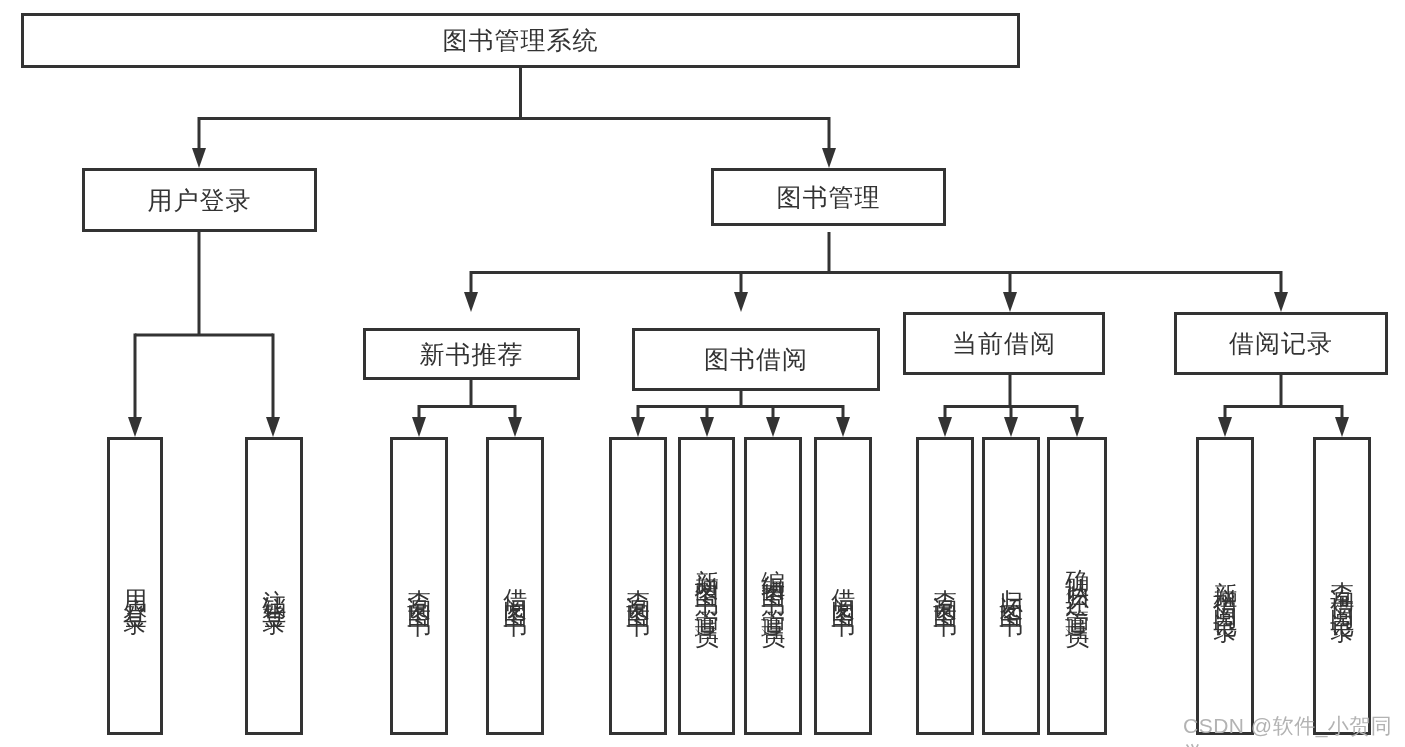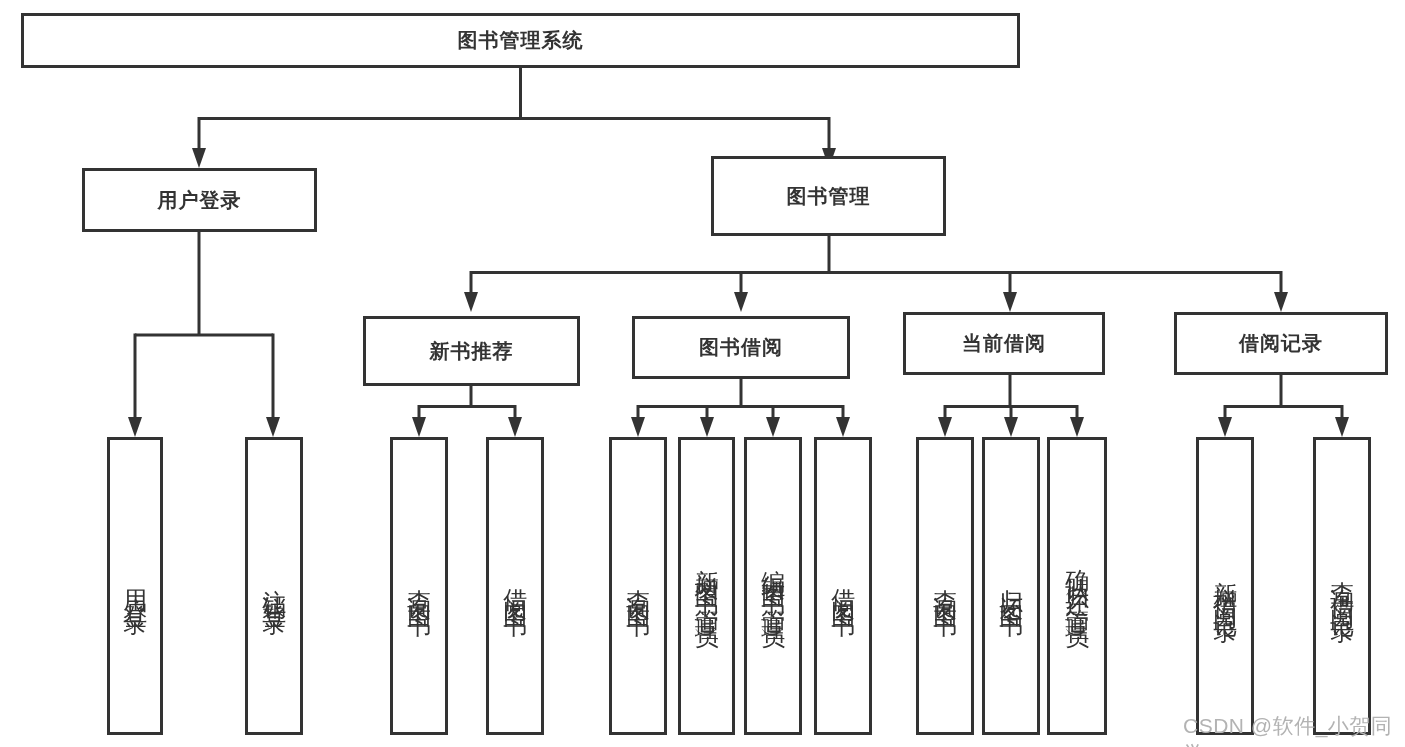--- a/index.html
+++ b/index.html
@@ -13,21 +13,21 @@
     color:var(--text);
   }
   .edges{position:absolute; left:0; top:0; z-index:1;}
   .edges path{stroke:var(--line); stroke-width:3; fill:none;}
   .edges polygon{fill:var(--line); stroke:none;}
   .box{
     position:absolute; z-index:2; box-sizing:border-box;
     background:var(--box-bg); border:3px solid var(--line);
     display:flex; align-items:center; justify-content:center;
   }
-  .hnode{font-size:20px; letter-spacing:1px;font-weight:bold;}
+  .hnode{font-size:25px; letter-spacing:1px;}
   .leaf{z-index:2;}
   .vtext{
     writing-mode:vertical-rl; text-orientation:mixed;
     font-size:24px; letter-spacing:8px; line-height:1.1;
     white-space:nowrap;
   }
   .watermark{
     position:absolute; left:1183px; top:712px; z-index:5;
     font-size:21px; letter-spacing:0.5px; color:var(--watermark);
   }
@@ -113,28 +113,28 @@
     </g>
   </svg>
 
   <div class="box hnode" style="left:21px;top:13px;width:999px;height:55px">
     <span>图书管理系统</span>
   </div>
 
   <div class="box hnode" style="left:82px;top:168px;width:235px;height:64px">
     <span>用户登录</span>
   </div>
-  <div class="box hnode" style="left:711px;top:156px;width:235px;height:80px">
+  <div class="box hnode" style="left:711px;top:168px;width:235px;height:58px">
     <span>图书管理</span>
   </div>
 
-  <div class="box hnode" style="left:363px;top:316px;width:217px;height:70px">
+  <div class="box hnode" style="left:363px;top:328px;width:217px;height:52px">
     <span>新书推荐</span>
   </div>
-  <div class="box hnode" style="left:632px;top:316px;width:218px;height:63px">
+  <div class="box hnode" style="left:632px;top:328px;width:248px;height:63px">
     <span>图书借阅</span>
   </div>
   <div class="box hnode" style="left:903px;top:312px;width:202px;height:63px">
     <span>当前借阅</span>
   </div>
   <div class="box hnode" style="left:1174px;top:312px;width:214px;height:63px">
     <span>借阅记录</span>
   </div>
 
   <div class="box leaf" style="left:107px;top:437px;width:56px;height:298px">

